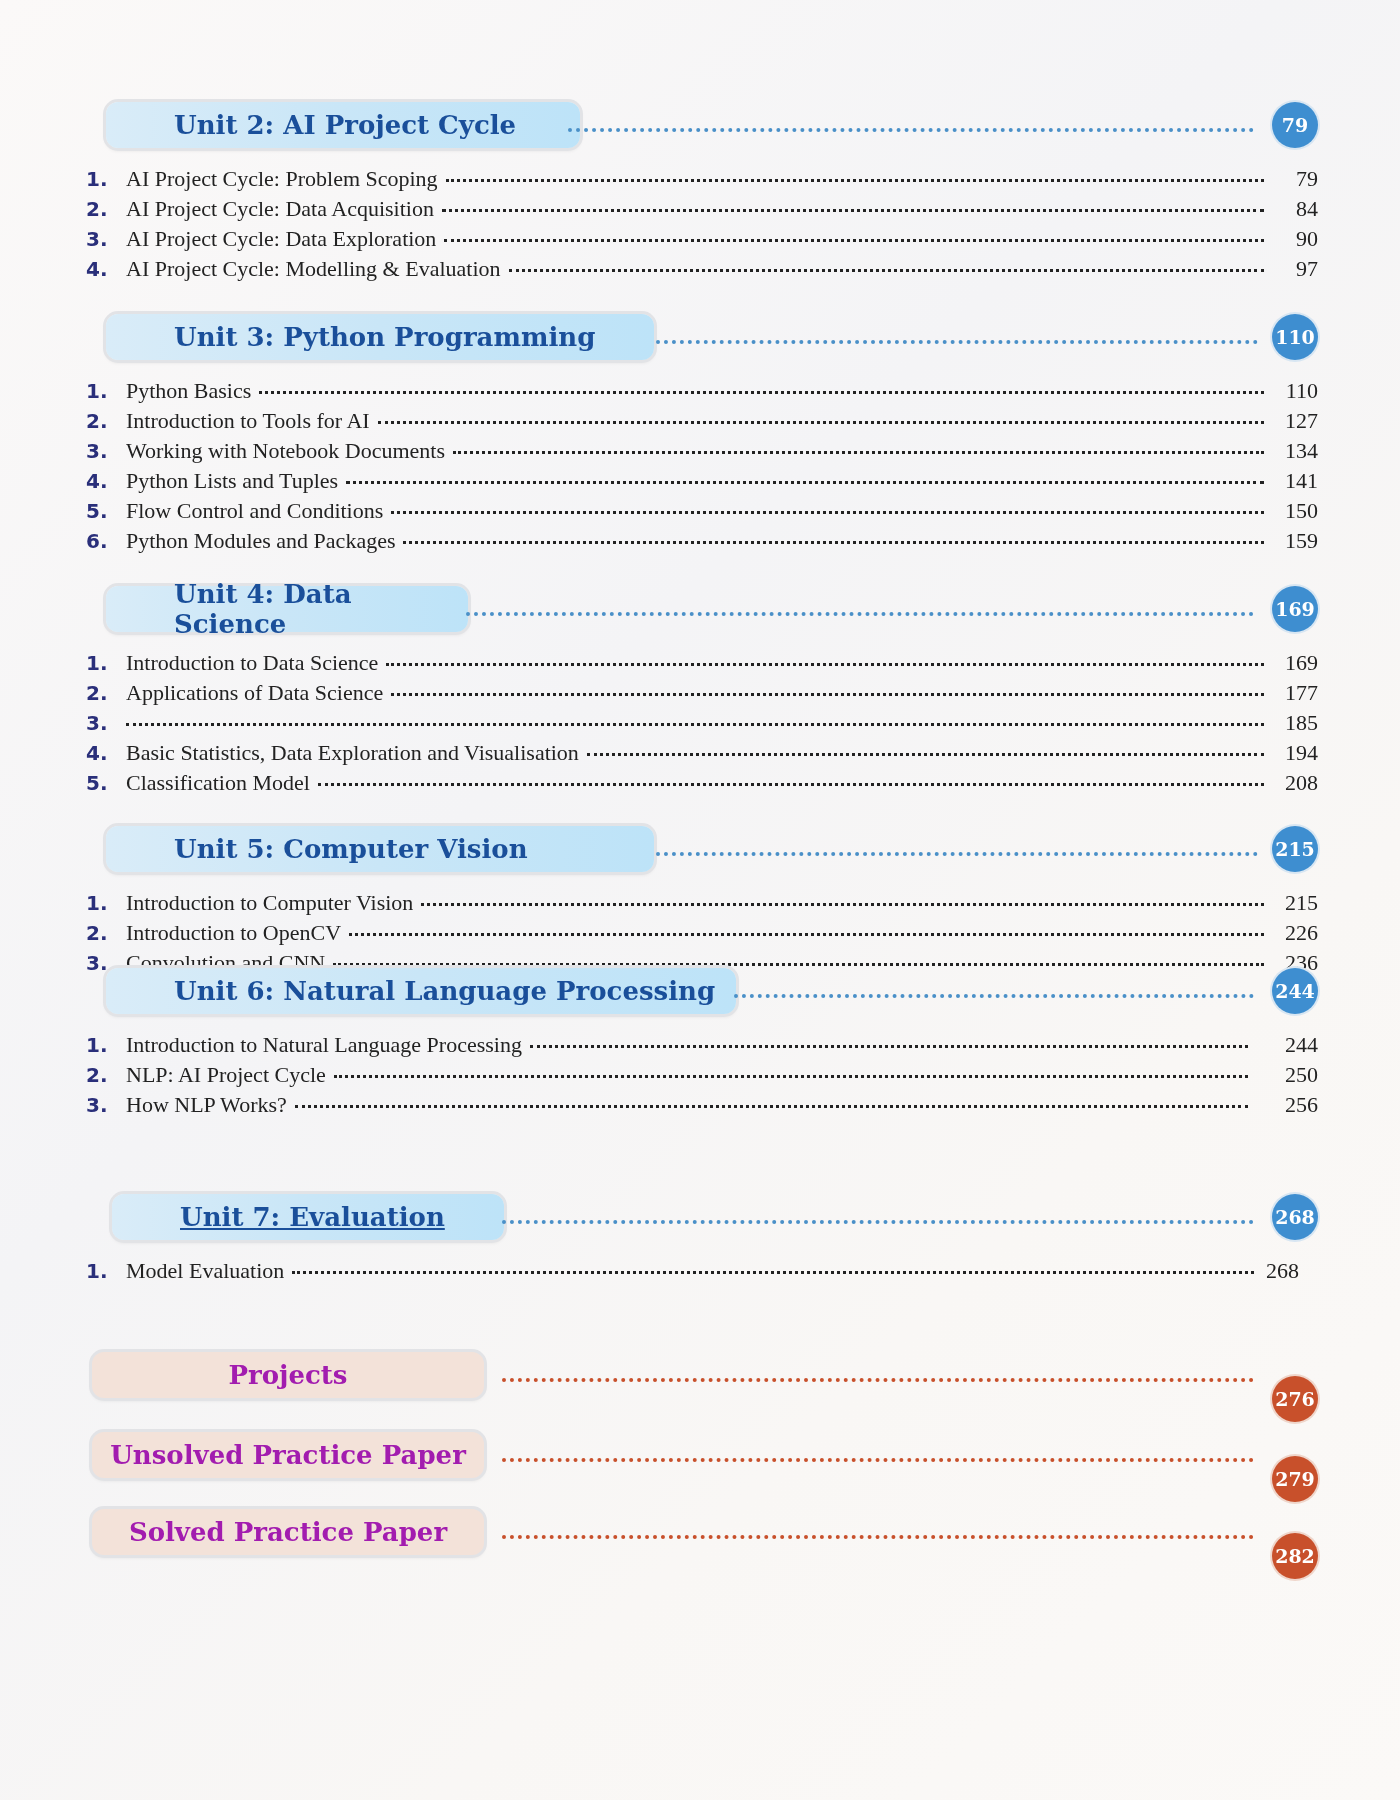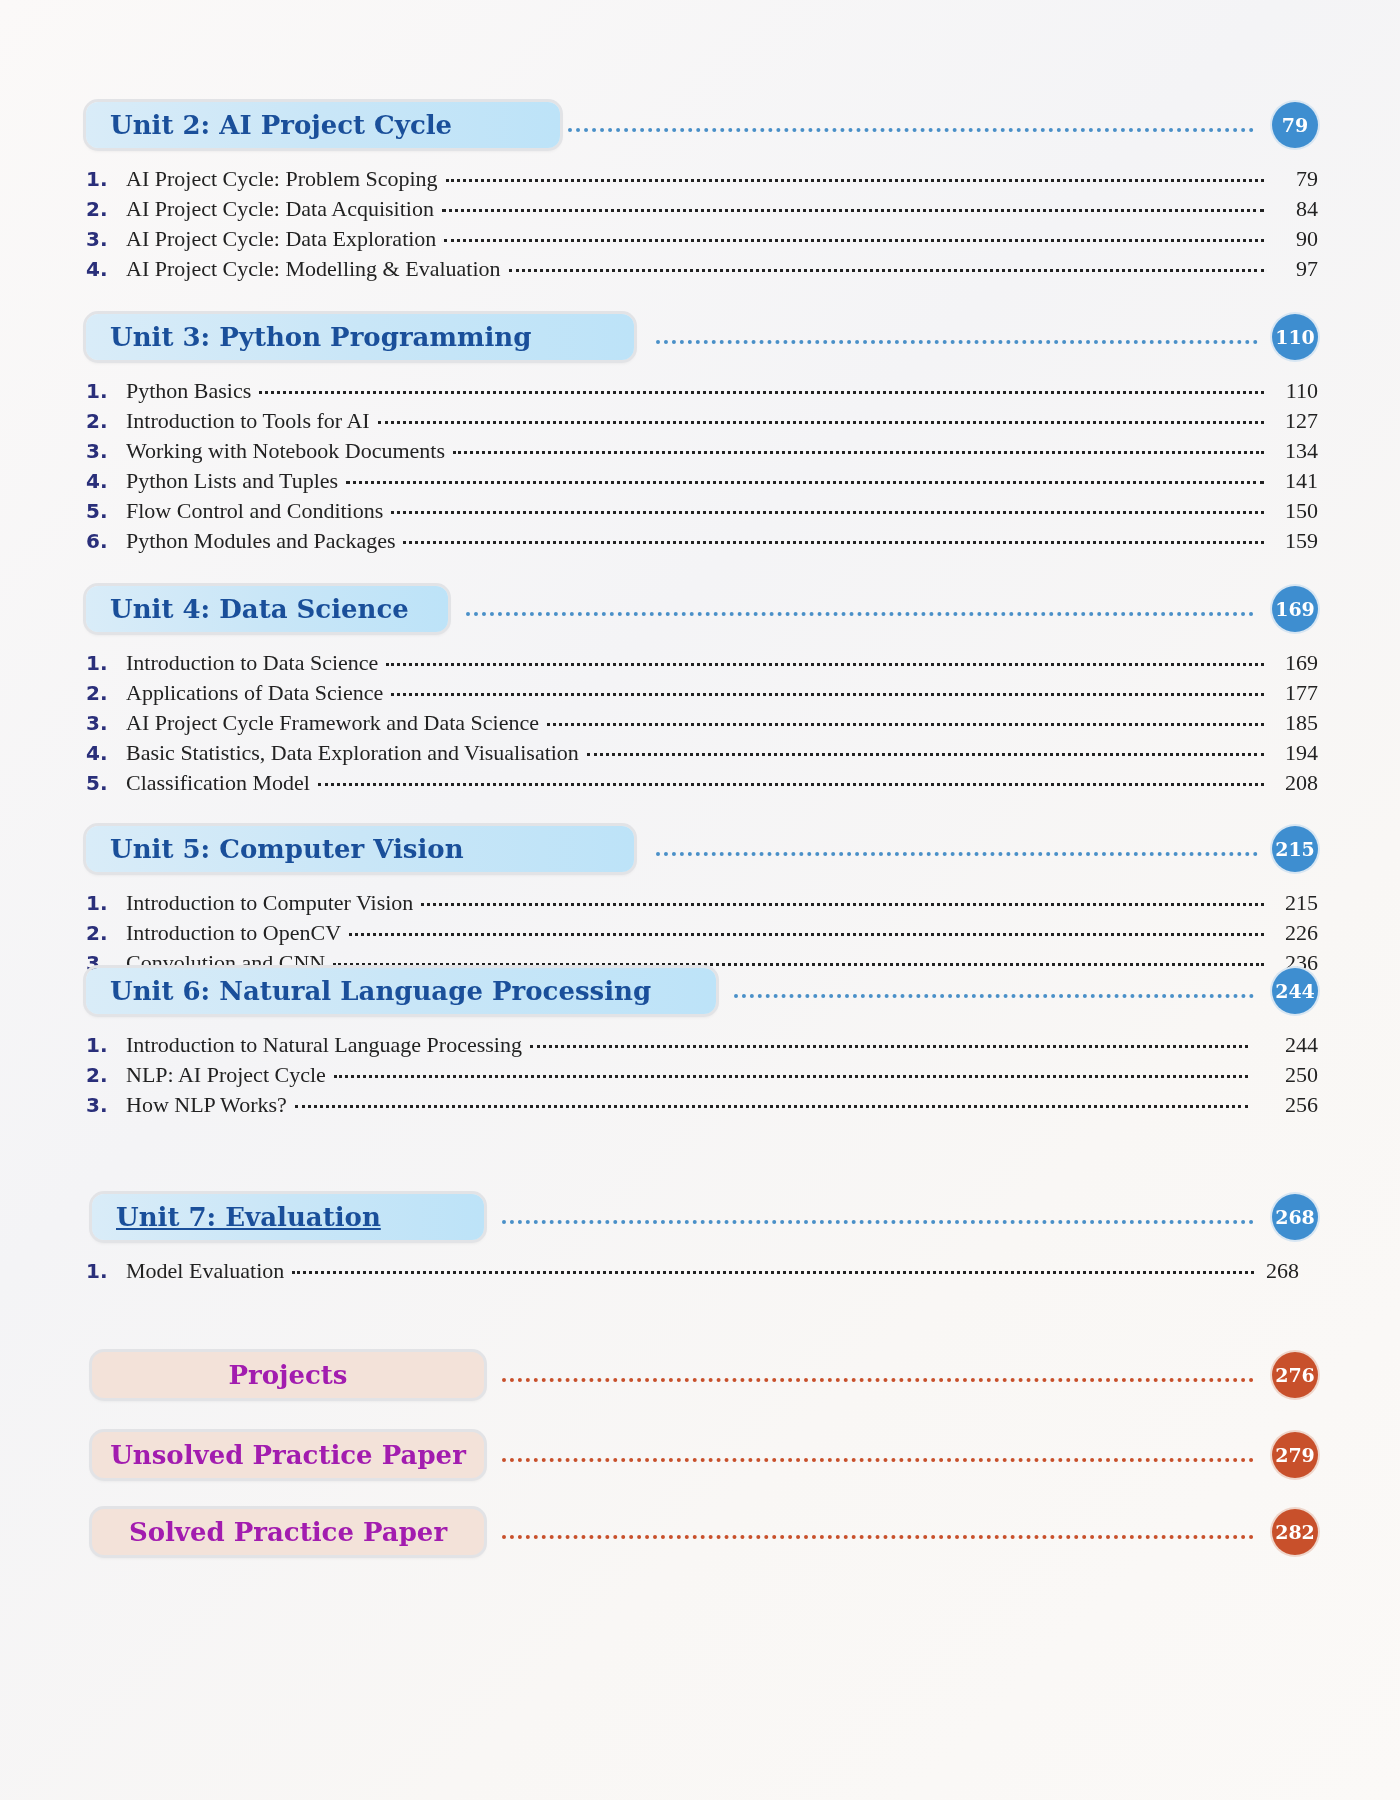--- a/index.html
+++ b/index.html
@@ -15,39 +15,39 @@
     .pill {
       position: absolute; left: 0; top: 0; height: 46px;
       border-radius: 12px;
       box-shadow: 0 0 0 3px #e2e3e6, 0 2px 4px rgba(0,0,0,0.12);
       display: flex; align-items: center;
       font-family: "DejaVu Serif", serif; font-weight: bold; font-size: 26px;
       box-sizing: border-box;
     }
     .pill.blue {
       background: linear-gradient(90deg, #d9ecf8 0%, #c9e6f7 50%, #bde3f8 100%);
-      color: #1a4f9a; padding-left: 24px;
+      color: #1a4f9a; padding-left: 68px; margin-left: 20px;
     }
     .pill.orange {
       background: #f3e2d9; color: #a21caf; justify-content: center;
     }
     .head-leader {
       position: absolute; top: 26px; height: 0;
       border-top: 4px dotted #4a90c8;
     }
     .head-leader.orange { border-top-color: #c8502b; }
     .badge {
       position: absolute; right: 0; top: 0;
       width: 46px; height: 46px; border-radius: 50%;
       background: #3e8ed0; color: #fff;
       font-family: "DejaVu Serif", serif; font-weight: bold; font-size: 19px;
       display: flex; align-items: center; justify-content: center;
       box-shadow: 0 0 0 2px #d8e6f2;
     }
-    .badge.orange { background: #c8502b; box-shadow: 0 0 0 2px #efd6cb; }
+    .badge.orange { background: #c8502b; box-shadow: 0 0 0 2px #efd6cb; margin-top: 24px; }
     .items { margin-top: 14px; }
     .item {
       display: flex; align-items: baseline; height: 30px;
       font-family: "Liberation Serif", "DejaVu Serif", serif; font-size: 22px; color: #222;
     }
     .item .num {
       width: 40px; color: #2a2f7a; font-family: "DejaVu Sans", sans-serif; font-weight: bold; font-size: 20px;
     }
     .item .title { white-space: nowrap; padding-right: 8px; }
     .item .leader {
@@ -154,21 +154,20 @@
           <span class="page-num">169</span>
         </div>
       <div class="item">
           <span class="num">2.</span>
           <span class="title">Applications of Data Science</span>
           <span class="leader"></span>
           <span class="page-num">177</span>
         </div>
       <div class="item">
           <span class="num">3.</span>
-          <span class="title">AI Project Cycle Framework and Data Science</span>
           <span class="leader"></span>
           <span class="page-num">185</span>
         </div>
       <div class="item">
           <span class="num">4.</span>
           <span class="title">Basic Statistics, Data Exploration and Visualisation</span>
           <span class="leader"></span>
           <span class="page-num">194</span>
         </div>
       <div class="item">

